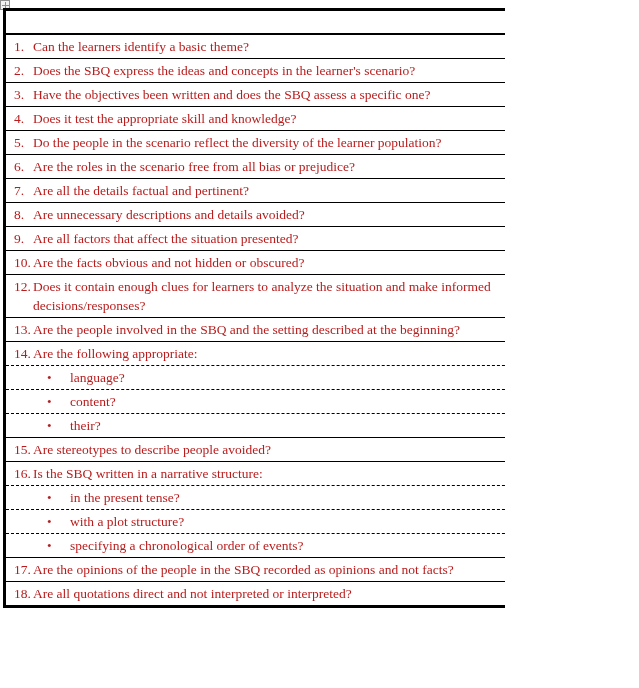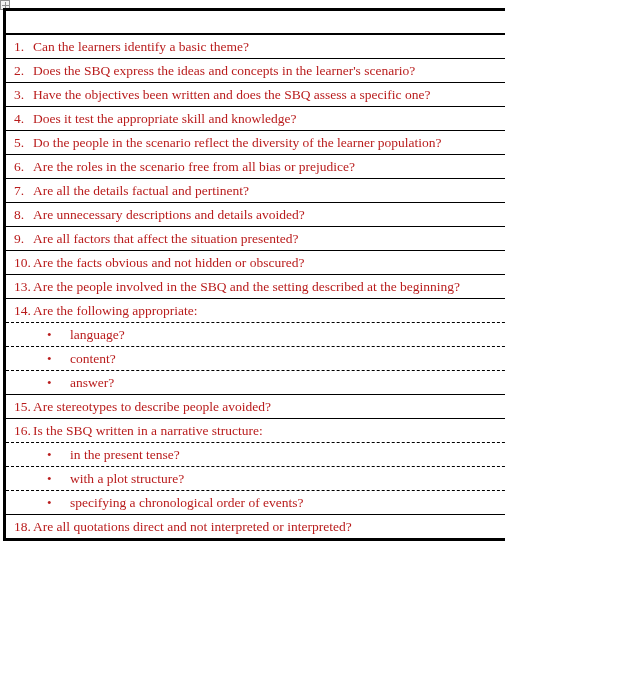--- a/index.html
+++ b/index.html
@@ -196,20 +196,30 @@
               <span class="num">10.</span>
               <span class="txt">Are the facts obvious and not hidden or obscured?</span>
             </div>
           </td>
           <td class="ans"></td>
           <td class="ans"></td>
         </tr>
         <tr>
           <td class="q">
             <div class="qwrap">
+              <span class="num">12.</span>
+              <span class="txt">Does it contain enough clues for learners to analyze the situation and make informed decisions/responses?</span>
+            </div>
+          </td>
+          <td class="ans"></td>
+          <td class="ans"></td>
+        </tr>
+        <tr>
+          <td class="q">
+            <div class="qwrap">
               <span class="num">13.</span>
               <span class="txt">Are the people involved in the SBQ and the setting described at the beginning?</span>
             </div>
           </td>
           <td class="ans"></td>
           <td class="ans"></td>
         </tr>
         <tr class="dashed">
           <td class="q">
             <div class="qwrap">
@@ -237,21 +247,21 @@
               <span class="txt">content?</span>
             </div>
           </td>
           <td class="ans"></td>
           <td class="ans"></td>
         </tr>
         <tr>
           <td class="q sub">
             <div class="qwrap">
               <span class="bullet">•</span>
-              <span class="txt">answer?</span>
+              <span class="txt">their?</span>
             </div>
           </td>
           <td class="ans"></td>
           <td class="ans"></td>
         </tr>
         <tr>
           <td class="q">
             <div class="qwrap">
               <span class="num">15.</span>
               <span class="txt">Are stereotypes to describe people avoided?</span>
@@ -296,20 +306,30 @@
               <span class="bullet">•</span>
               <span class="txt">specifying a chronological order of events?</span>
             </div>
           </td>
           <td class="ans"></td>
           <td class="ans"></td>
         </tr>
         <tr>
           <td class="q">
             <div class="qwrap">
+              <span class="num">17.</span>
+              <span class="txt">Are the opinions of the people in the SBQ recorded as opinions and not facts?</span>
+            </div>
+          </td>
+          <td class="ans"></td>
+          <td class="ans"></td>
+        </tr>
+        <tr>
+          <td class="q">
+            <div class="qwrap">
               <span class="num">18.</span>
               <span class="txt">Are all quotations direct and not interpreted or interpreted?</span>
             </div>
           </td>
           <td class="ans"></td>
           <td class="ans"></td>
         </tr>
       </tbody>
   </table>
 

